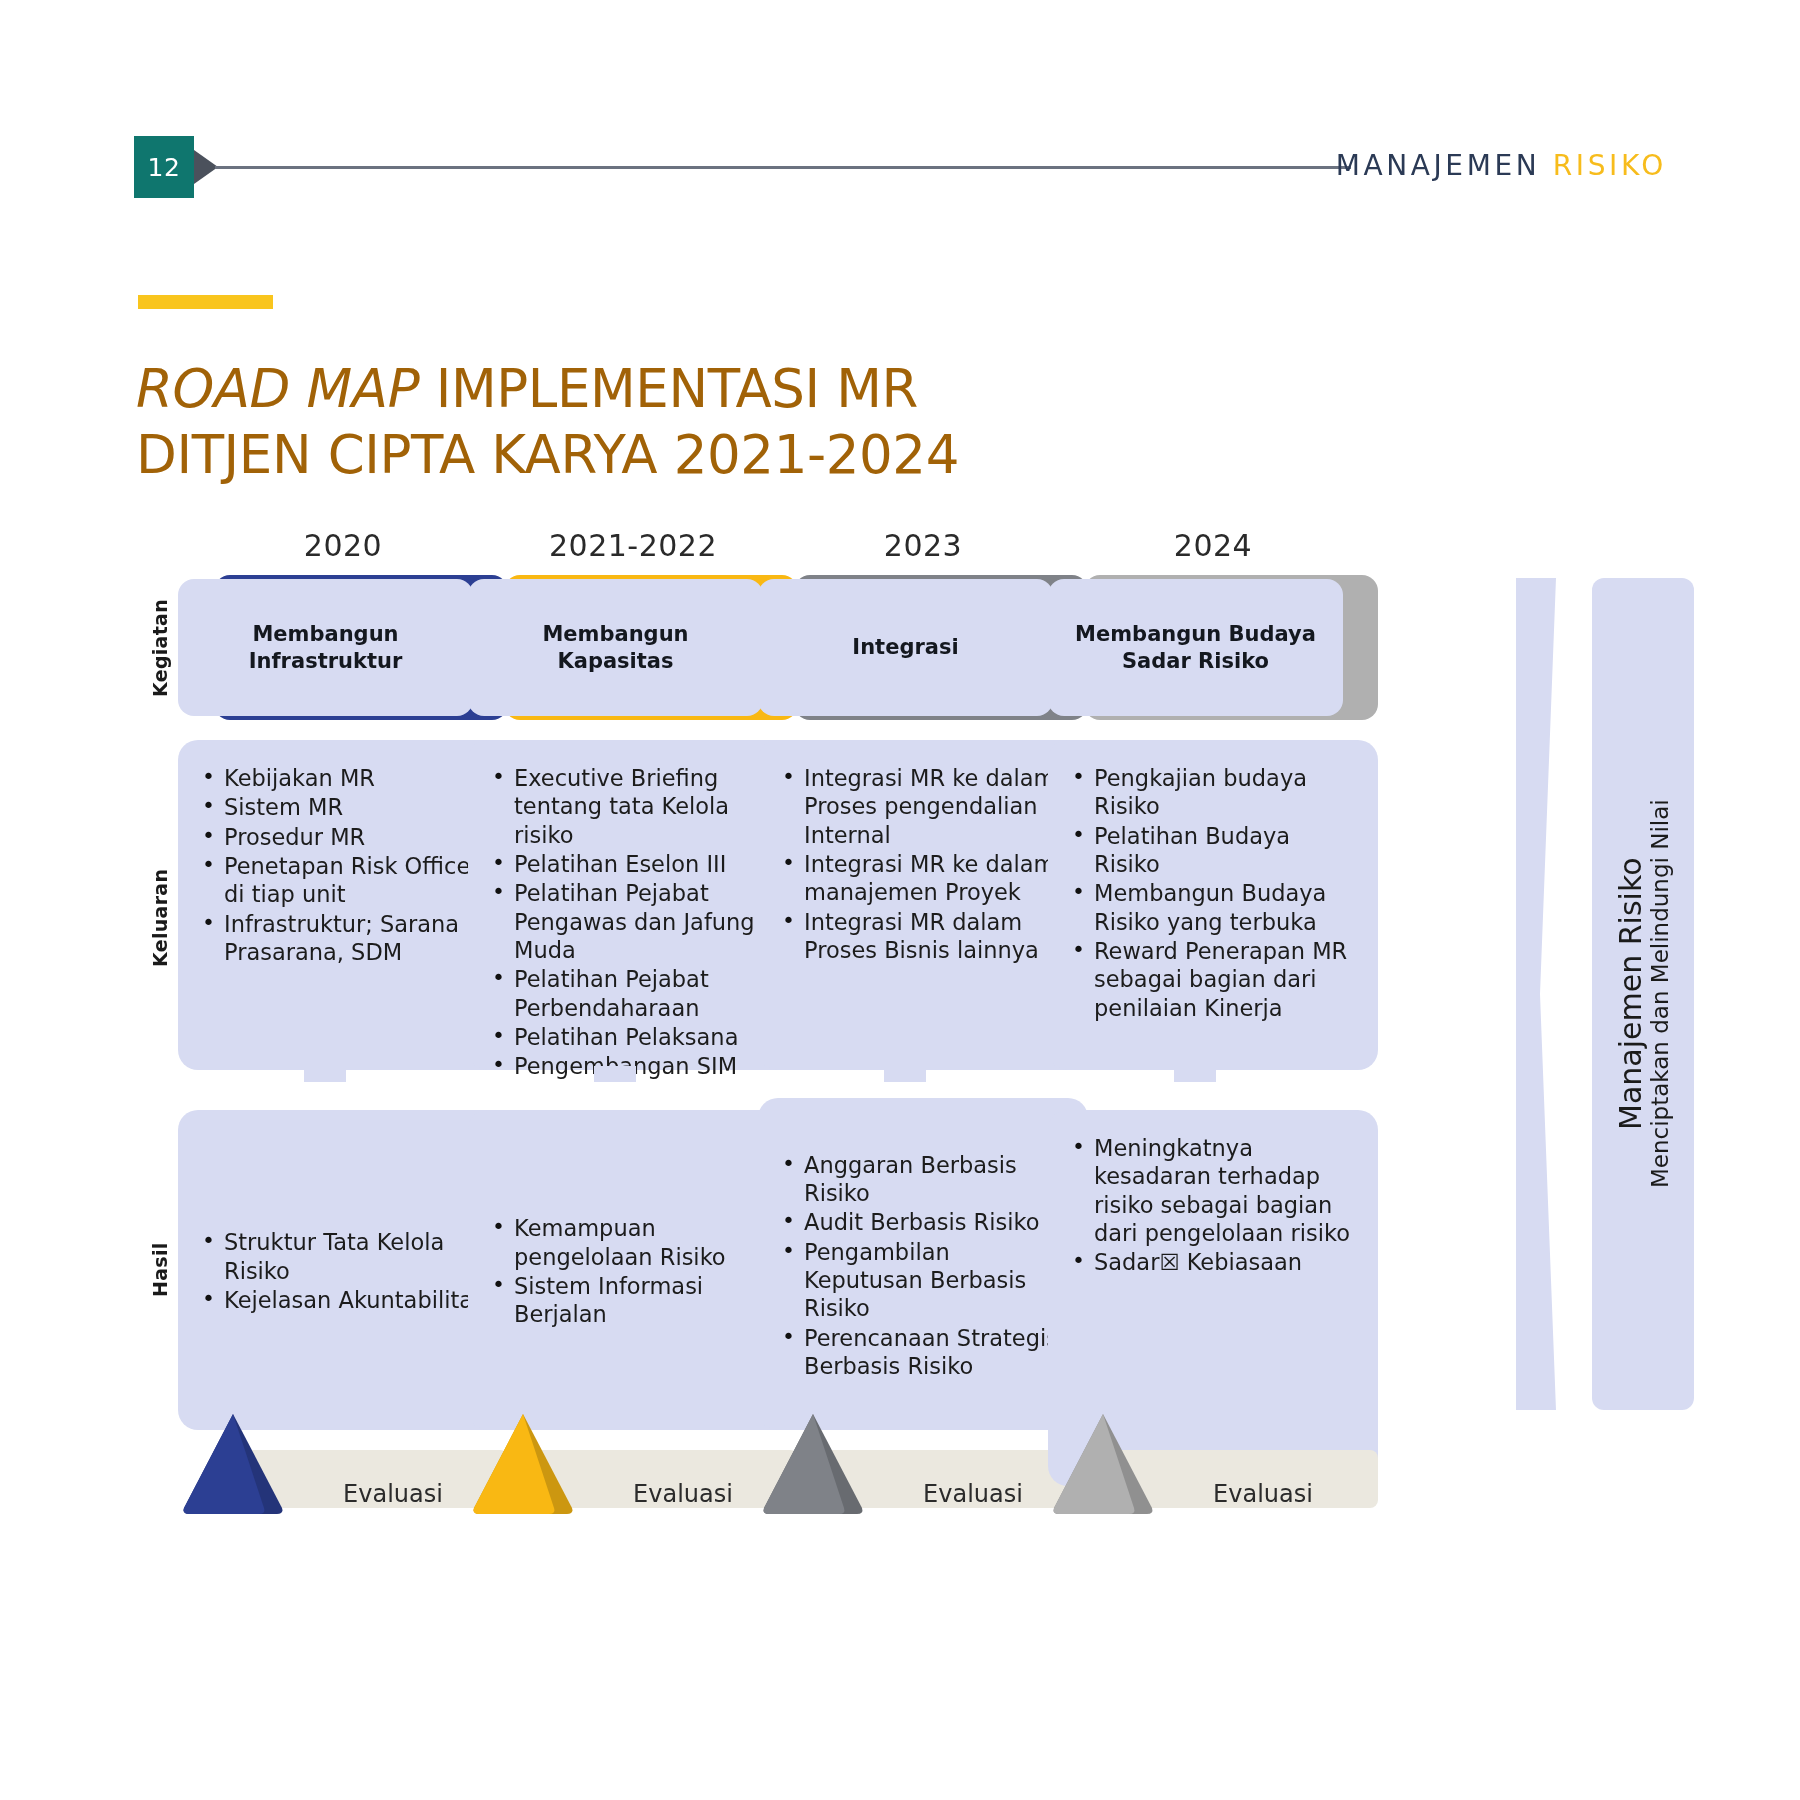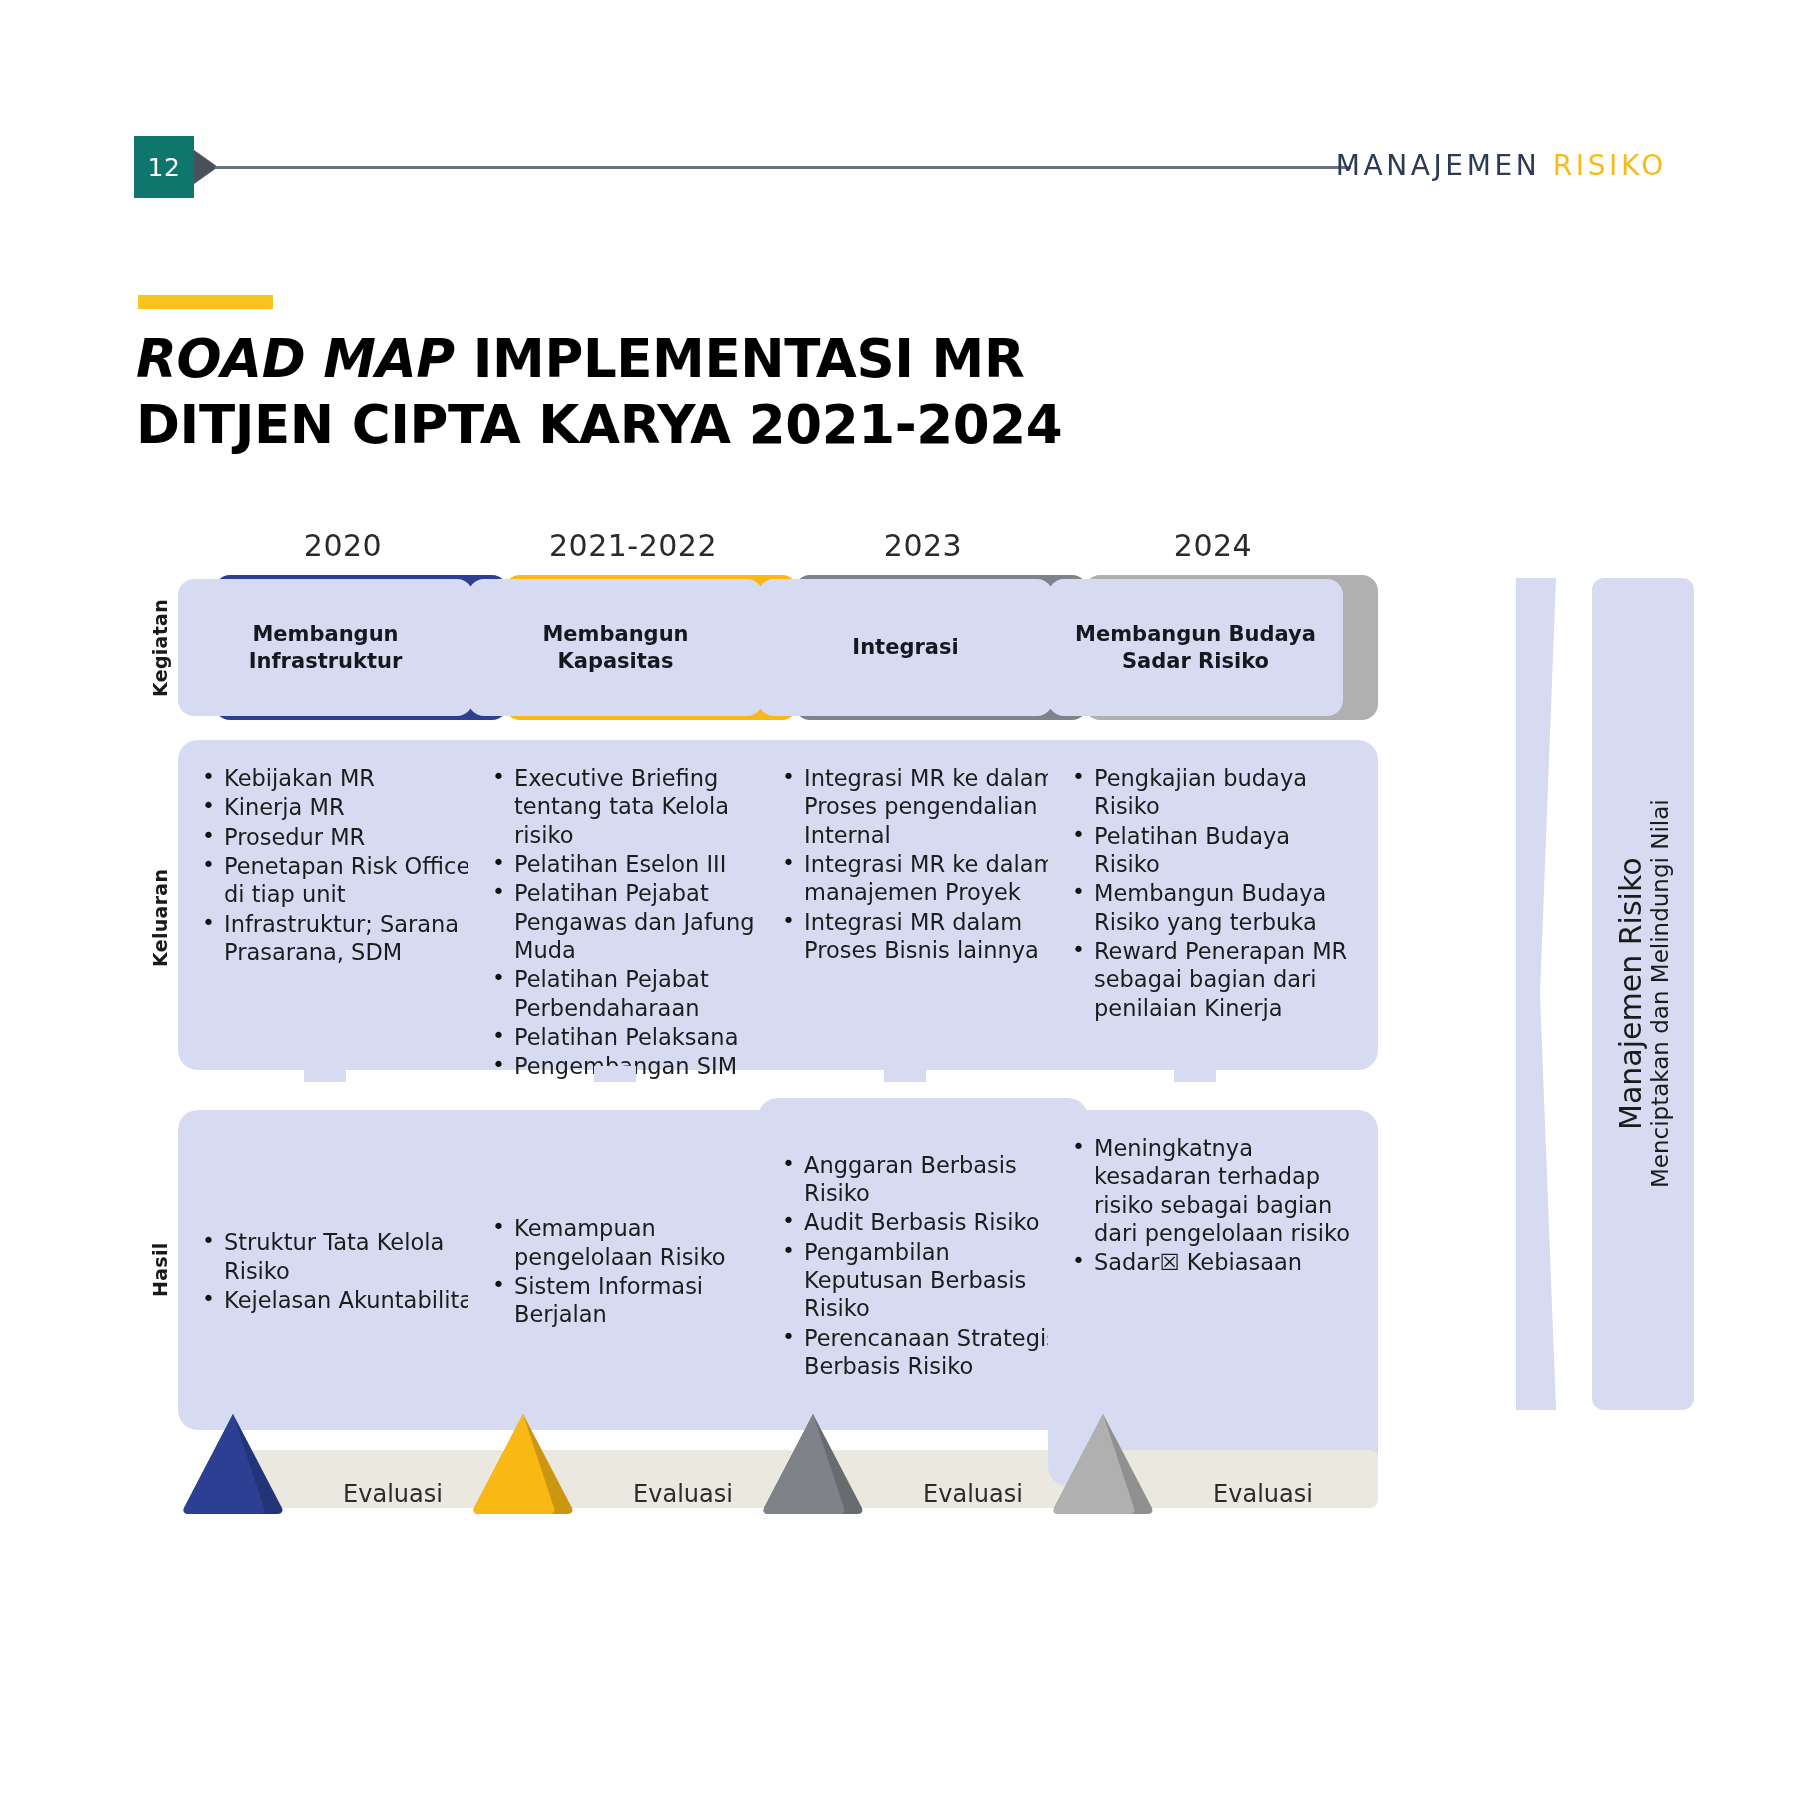--- a/index.html
+++ b/index.html
@@ -64,25 +64,25 @@
 
   
   #accent-bar {
     position: absolute;
     left: 138px; top: 295px;
     width: 135px; height: 14px;
     background: #f9c51d;
   }
   #title {
     position: absolute;
-    left: 136px; top: 326px;
+    left: 136px; top: 356px;
     width: 1200px;
-    color: #000000;
+    color: #a16207;
     font-size: 53px;
-    font-weight: 700;
+    font-weight: 400;
     line-height: 1.24;
     letter-spacing: -0.4px;
   }
   #title .it { font-style: italic; }
 
   
   #diagram {
     position: absolute;
     left: 0; top: 0;
     width: 1800px; height: 1800px;
@@ -251,21 +251,21 @@
         <div class="year-label" style="left: 178px;">2020</div>
         <div class="act-wrap" style="left: 178px;">
           <div class="act-shadow" style="background: rgb(44, 63, 147);"></div>
           <div class="act-card">
             <span>Membangun<br>Infrastruktur</span>
           </div>
         </div>
         <div class="panel" style="left: 178px; top: 740px; width: 330px; height: 330px;">
           <ul>
             <li>Kebijakan MR</li>
-            <li>Kinerja MR</li>
+            <li>Sistem MR</li>
             <li>Prosedur MR</li>
             <li>Penetapan Risk Officer di tiap unit</li>
             <li>Infrastruktur; Sarana Prasarana, SDM</li>
           </ul>
         </div>
         <div class="notch" style="left: 304px; top: 1066px;"></div>
         <div class="panel" style="left: 178px; top: 1110px; width: 330px; height: 320px; display: flex; align-items: center;">
           <ul>
             <li>Struktur Tata Kelola Risiko</li>
             <li>Kejelasan Akuntabilitas</li>

